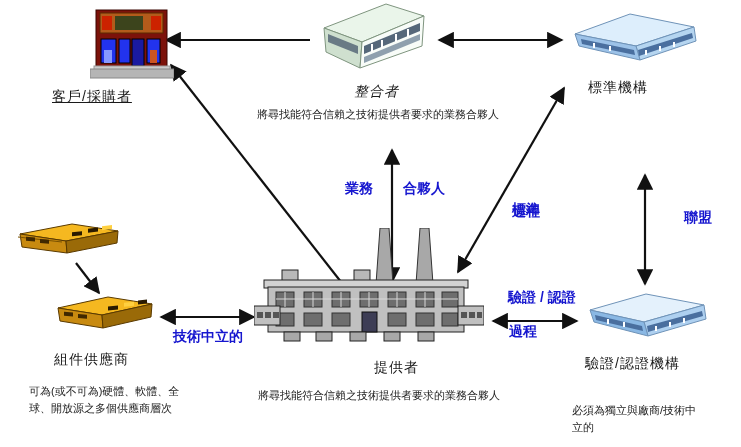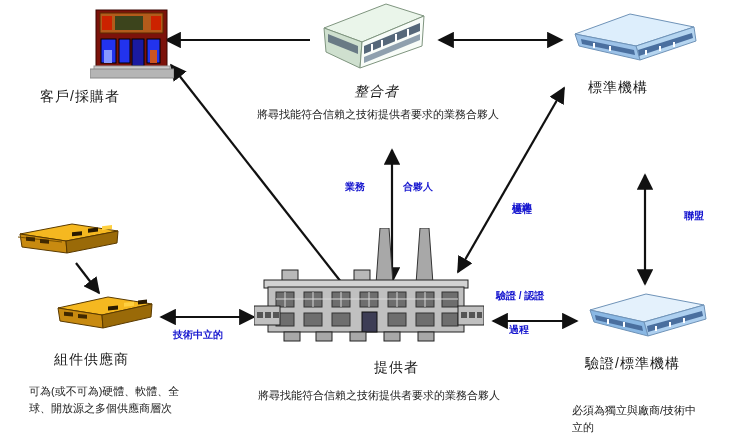--- a/index.html
+++ b/index.html
@@ -2,21 +2,21 @@
 <html><head>
 <meta charset="utf-8">
 <style>
   html,body{margin:0;padding:0;background:#fff;}
   #canvas{position:relative;width:741px;height:447px;background:#ffffff;overflow:hidden;
           font-family:"Liberation Sans","DejaVu Sans",sans-serif;}
   .abs{position:absolute;}
   .ename{position:absolute;font-size:14px;color:#1a1a1a;letter-spacing:1px;white-space:nowrap;}
   .ecap{position:absolute;font-size:11px;color:#222;line-height:1.5;}
   .nowrap{white-space:nowrap;}
-  .blab{position:absolute;font-size:10px;font-weight:bold;color:#1717cf;white-space:nowrap;}
+  .blab{position:absolute;font-size:14px;font-weight:bold;color:#1717cf;white-space:nowrap;}
   svg{display:block;}
   #arrows{position:absolute;left:0;top:0;pointer-events:none;}
 </style>
 </head>
 <body>
 
 <div id="canvas">
 
   <svg id="arrows" width="741" height="447" viewBox="0 0 741 447">
     <defs>
@@ -168,38 +168,38 @@
       <polygon points="63,34 118,19 119,24 64,40" fill="#4a6f9f"></polygon>
       <polygon points="11,23 58,34 59,39 12,28" fill="#4a6f9f"></polygon>
       <line x1="72" y1="34" x2="72" y2="39" stroke="#fff" stroke-width="2"></line>
       <line x1="86" y1="30" x2="86" y2="35" stroke="#fff" stroke-width="2"></line>
       <line x1="100" y1="26" x2="100" y2="31" stroke="#fff" stroke-width="2"></line>
       <line x1="24" y1="27" x2="24" y2="32" stroke="#fff" stroke-width="2"></line>
       <line x1="40" y1="30" x2="40" y2="35" stroke="#fff" stroke-width="2"></line>
     </svg>
   </div>
 
-  <div class="ename" style="left:40px;top:88px;">客戶/採購者</div>
+  <div class="ename" style="left:52px;top:88px;text-decoration:underline;">客戶/採購者</div>
 
   <div class="ename" style="left:354px;top:83px;font-style:italic;">整合者</div>
   <div class="ecap nowrap" style="left:257px;top:106px;">將尋找能符合信賴之技術提供者要求的業務合夥人</div>
 
   <div class="ename" style="left:588px;top:79px;">標準機構</div>
 
   <div class="ename" style="left:54px;top:351px;">組件供應商</div>
   <div class="ecap" style="left:29px;top:383px;width:172px;">可為(或不可為)硬體、軟體、全球、開放源之多個供應商層次</div>
 
   <div class="ename" style="left:374px;top:359px;">提供者</div>
   <div class="ecap nowrap" style="left:258px;top:387px;">將尋找能符合信賴之技術提供者要求的業務合夥人</div>
 
-  <div class="ename" style="left:585px;top:355px;">驗證/標準機構</div>
+  <div class="ename" style="left:585px;top:355px;">驗證/認證機構</div>
   <div class="ecap" style="left:572px;top:402px;width:126px;">必須為獨立與廠商/技術中立的</div>
 
   <div class="blab" style="left:345px;top:180px;">業務</div>
   <div class="blab" style="left:403px;top:180px;">合夥人</div>
   <div class="blab" style="left:512px;top:186px;margin-top:15px;">標準</div>
   <div class="blab" style="left:512px;top:203px;">過程</div>
   <div class="blab" style="left:684px;top:209px;">聯盟</div>
   <div class="blab" style="left:173px;top:328px;">技術中立的</div>
-  <div class="blab" style="left:496px;top:289px;">驗證 / 認證</div>
+  <div class="blab" style="left:508px;top:289px;">驗證 / 認證</div>
   <div class="blab" style="left:509px;top:323px;">過程</div>
 
 </div>
 
 </body></html>

